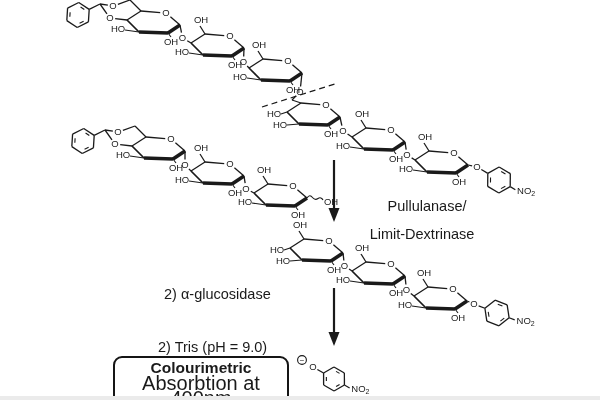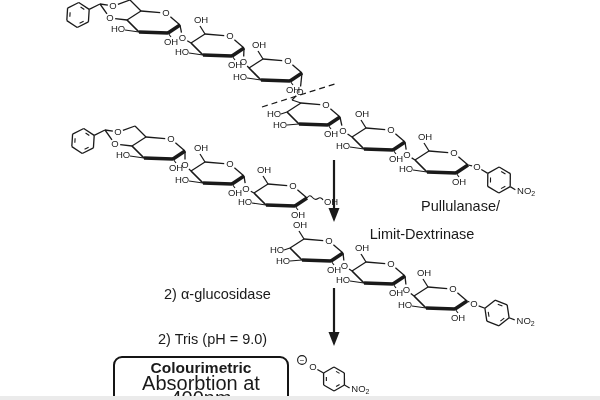--- a/index.html
+++ b/index.html
@@ -2,25 +2,25 @@
 <html><head>
 <meta charset="utf-8">
 <style>
   html,body{margin:0;padding:0;background:#ffffff;}
   #stage{position:relative;width:600px;height:400px;background:#ffffff;overflow:hidden;
          font-family:"Liberation Sans",sans-serif;color:#1a1a1a;}
   #chem{position:absolute;left:0;top:0;}
   svg text{font-family:"Liberation Sans",sans-serif;}
   .t{position:absolute;color:#1a1a1a;font-size:14.5px;line-height:14.5px;white-space:nowrap;}
   .ctr{text-align:center;}
-  #s1a{left:370px;top:199px;width:130px;text-align:right;}
+  #s1a{left:362px;top:199px;width:130px;}
   #s1b{left:348px;top:227px;width:148px;}
   #s2a{left:164px;top:287px;}
   #s2b{left:183px;top:304px;}
-  #s2c{left:158px;top:332px;text-align:right;}
+  #s2c{left:158px;top:340px;text-align:right;}
   #rbox{position:absolute;left:113px;top:356px;width:172px;border:2.2px solid #151515;
         border-radius:9px;text-align:center;padding:1px 0 2px;background:#ffffff;}
   .rb1{font-weight:bold;font-size:15.5px;line-height:17px;}
   .rb2{font-size:20px;line-height:15px;}
   #bedge{position:absolute;left:0;bottom:0;width:600px;height:4px;background:#ebebeb;}
 </style>
 </head>
 <body>
 
 <div id="stage">

